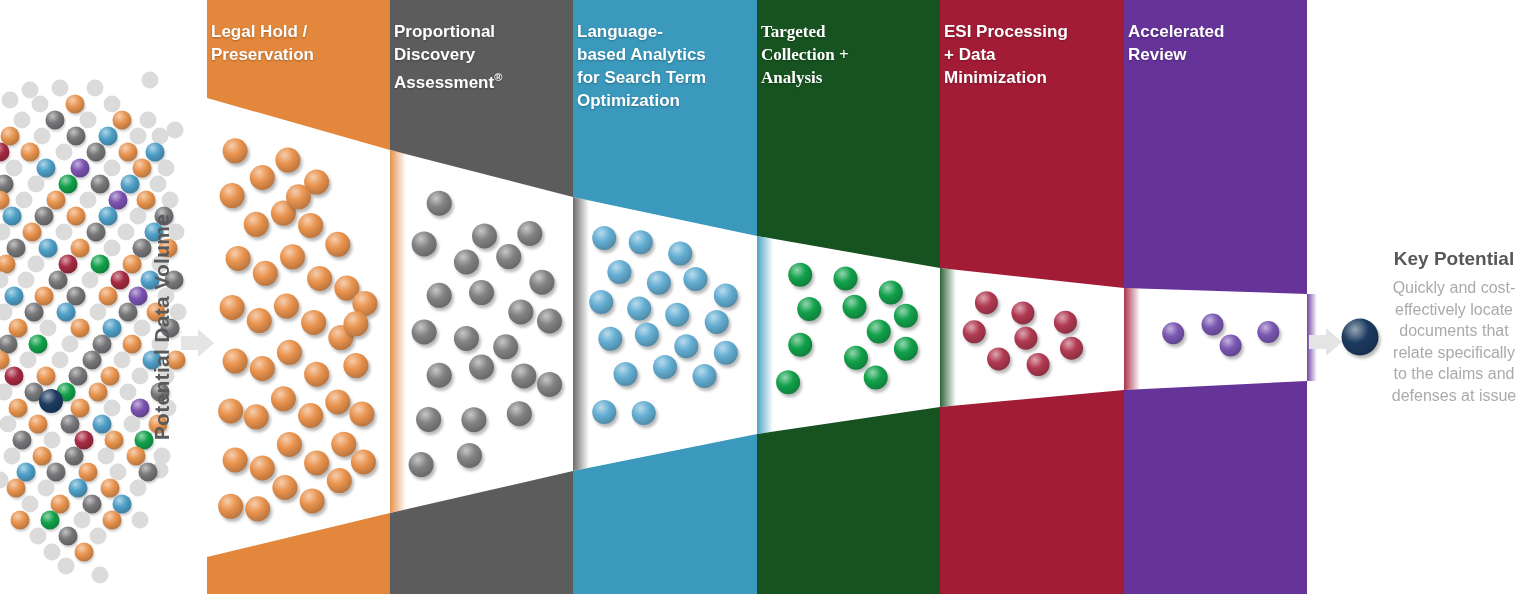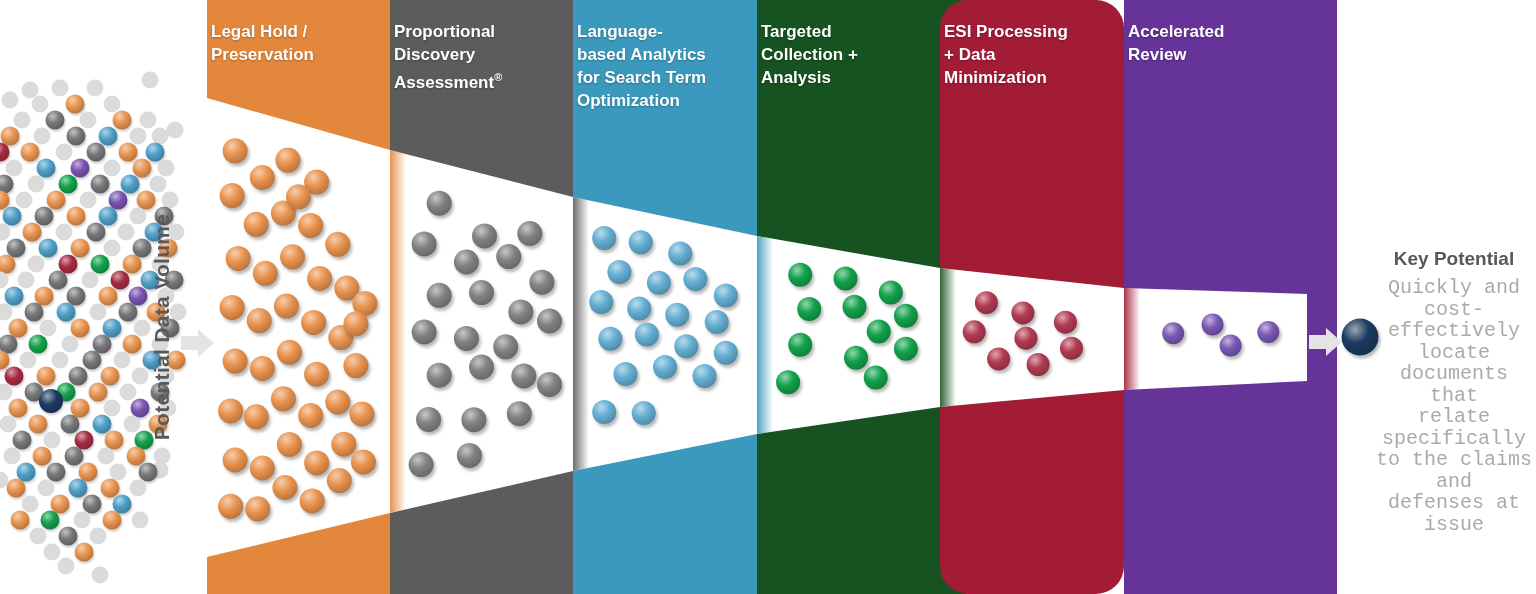--- a/index.html
+++ b/index.html
@@ -19,43 +19,43 @@
   .sh{filter:drop-shadow(2.5px 3.5px 1.5px rgba(80,80,80,.40));}
   .sh-s{filter:drop-shadow(1.5px 2px 1px rgba(110,110,110,.35));}
   #axis-label{
     position:absolute;left:33px;top:314px;width:260px;height:26px;z-index:3;
     transform:rotate(-90deg);transform-origin:50% 50%;
     text-align:center;font-weight:bold;font-size:21px;letter-spacing:.3px;
     color:#58595B;white-space:nowrap;
   }
   #key-evidence{position:absolute;right:2px;top:248px;width:160px;z-index:3;text-align:center;}
   #key-heading{font-weight:bold;font-size:19px;color:#57585A;margin-bottom:7px;}
-  #key-body{font-size:20px;line-height:21.5px;color:#A8AAAD;font-family:Liberation Mono, monospace;}
+  #key-body{font-size:16px;line-height:21.5px;color:#A8AAAD;}
 </style>
 </head>
 <body>
 
 <div id="canvas">
   <div id="bands">
       <div class="band" style="left: 207px; width: 183px; background: rgb(226, 135, 59);">
         <div class="band-label">Legal Hold /<br>Preservation</div>
       </div>
       <div class="band" style="left: 390px; width: 183px; background: rgb(92, 92, 92);">
         <div class="band-label">Proportional<br>Discovery<br>Assessment<sup>®</sup></div>
       </div>
       <div class="band" style="left: 573px; width: 184px; background: rgb(58, 153, 188);">
         <div class="band-label">Language-<br>based Analytics<br>for Search Term<br>Optimization</div>
       </div>
-      <div class="band" style="left: 757px; width: 210px; background: rgb(23, 83, 32);">
+      <div class="band" style="left: 757px; width: 210px; background: rgb(23, 83, 32); font-family: Liberation Serif, serif;">
         <div class="band-label">Targeted<br>Collection +<br>Analysis</div>
       </div>
-      <div class="band" style="left: 940px; width: 184px; background: rgb(162, 28, 54); border-radius: 28px;">
+      <div class="band" style="left: 940px; width: 184px; background: rgb(162, 28, 54);">
         <div class="band-label">ESI Processing<br>+ Data<br>Minimization</div>
       </div>
-      <div class="band" style="left: 1124px; width: 183px; background: rgb(102, 51, 153); padding-left: 30px;">
+      <div class="band" style="left: 1124px; width: 183px; background: rgb(102, 51, 153);">
         <div class="band-label">Accelerated<br>Review</div>
       </div>
     </div>
   <svg id="scene" width="1536" height="594" viewBox="0 0 1536 594">
       <defs>
         <radialGradient id="g-p0" cx="0.37" cy="0.30" r="0.80">
           <stop offset="0%" stop-color="rgb(239,239,239)"></stop>
           <stop offset="45%" stop-color="#DBDBDB"></stop>
           <stop offset="100%" stop-color="rgb(164,164,164)"></stop>
         </radialGradient>

